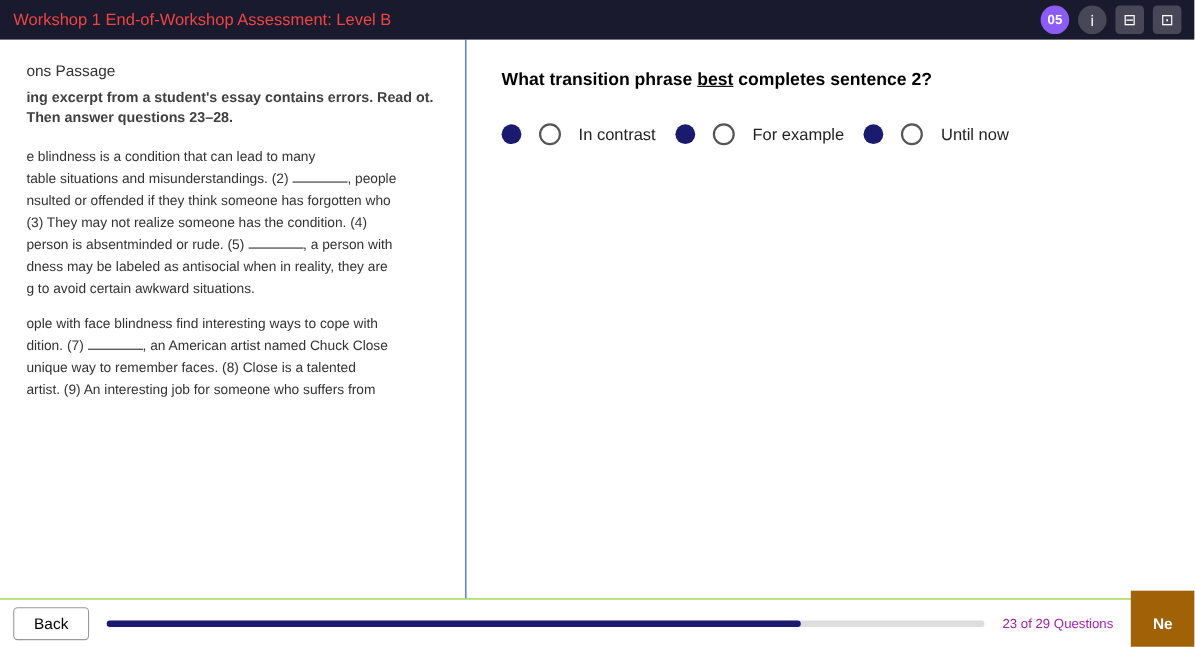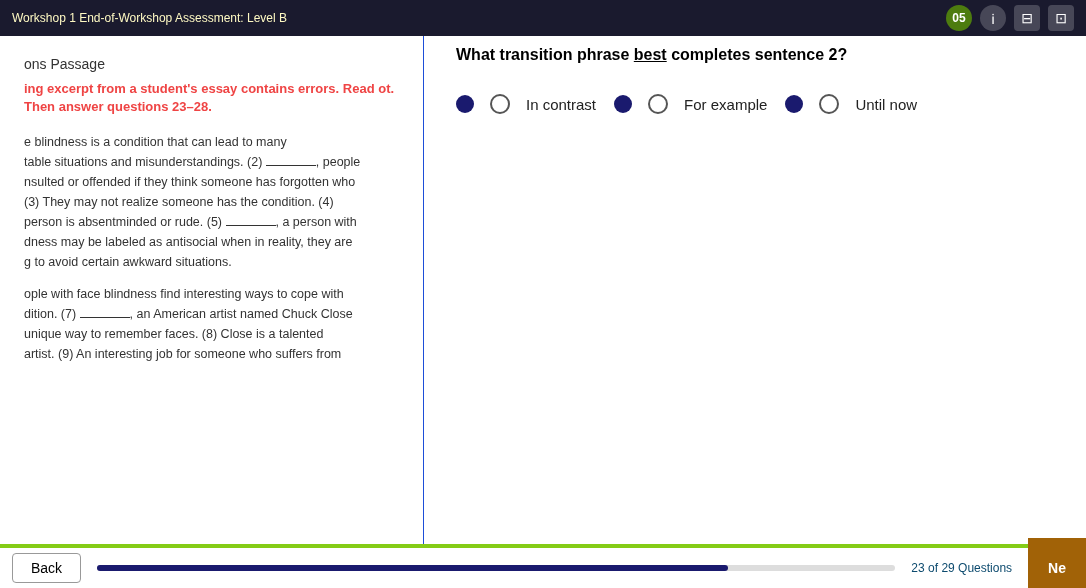--- a/index.html
+++ b/index.html
@@ -15,31 +15,31 @@
     
     .top-bar {
       background: #1a1a2e;
       height: 36px;
       display: flex;
       align-items: center;
       padding: 0 12px;
       gap: 10px;
     }
     .top-bar-title {
-      color: #fef9c3;
-      font-size: 12px;
+      color: #ef4444;
+      font-size: 15px;
       flex: 1;
     }
     .top-bar-icons {
       display: flex;
       gap: 8px;
       align-items: center;
     }
     .top-bar-badge {
-      background: #4d7c0f;
+      background: #8b5cf6;
       color: #fff;
       border-radius: 50%;
       width: 26px;
       height: 26px;
       display: flex;
       align-items: center;
       justify-content: center;
       font-size: 12px;
       font-weight: bold;
     }
@@ -72,42 +72,42 @@
       overflow: hidden;
     }
     .section-title {
       font-size: 14px;
       color: #333;
       margin-bottom: 8px;
     }
     .instructions {
       font-size: 13px;
       font-weight: bold;
-      color: #ef4444;
+      color: #404040;
       margin-bottom: 16px;
       line-height: 1.4;
     }
     .passage-text {
       font-size: 12.5px;
       color: #333;
       line-height: 1.6;
     }
     .passage-text p {
       margin-bottom: 12px;
     }
     .blank {
       border-bottom: 1px solid #333;
       display: inline-block;
       width: 50px;
     }
 
     
     .right-panel {
       flex: 1;
-      padding: 8px 32px;
+      padding: 26px 32px;
       display: flex;
       flex-direction: column;
       gap: 0;
     }
     .question-text {
       font-size: 16px;
       font-weight: bold;
       color: #000;
       margin-bottom: 28px;
       line-height: 1.4;
@@ -147,21 +147,21 @@
       color: #222;
     }
 
     
     .bottom-bar {
       height: 44px;
       display: flex;
       align-items: center;
       justify-content: space-between;
       padding: 0 0 0 0;
-      border-top: 4px solid #84cc16;
+      border-top: 1px solid #84cc16;
       position: relative;
     }
     .back-btn {
       background: #fff;
       border: 1px solid #999;
       border-radius: 4px;
       padding: 6px 18px;
       font-size: 14px;
       cursor: pointer;
       margin-left: 12px;
@@ -173,21 +173,21 @@
       background: #ddd;
       border-radius: 3px;
     }
     .progress-bar-fill {
       height: 100%;
       background: #1a1a6e;
       border-radius: 3px;
     }
     .question-count {
       font-size: 12px;
-      color: #0c4a6e;
+      color: #a21caf;
       margin-right: 16px;
     }
     .next-btn {
       background: #a16207;
       color: #fff;
       border: none;
       padding: 10px 20px;
       font-size: 14px;
       font-weight: bold;
       cursor: pointer;

